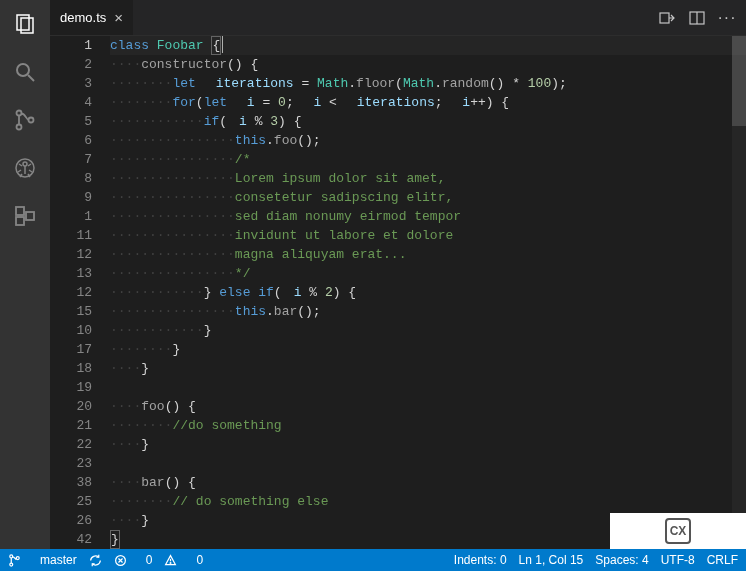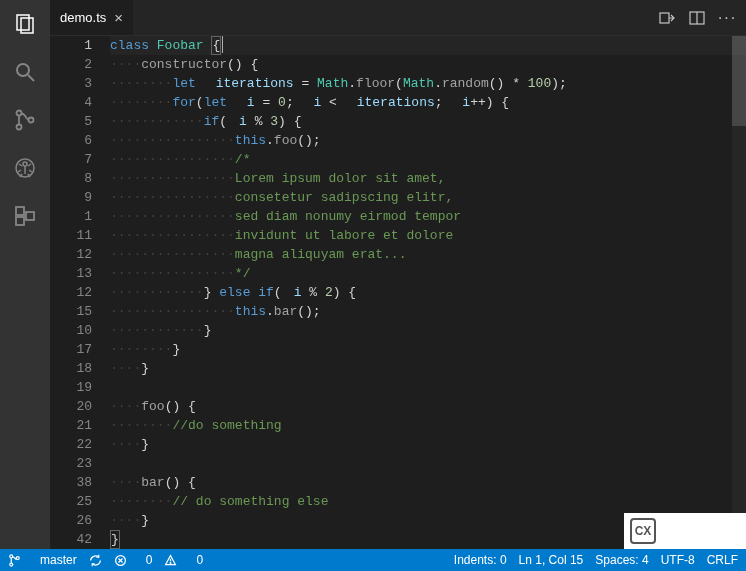--- a/index.html
+++ b/index.html
@@ -53,21 +53,21 @@
   .vscroll { position: absolute; top: 0; right: 0; width: 14px; height: 100%; background: rgba(121,121,121,0.1); }
   .vscroll .thumb { position: absolute; top: 0; right: 0; width: 14px; height: 90px; background: rgba(121,121,121,0.4); }
   
   
   .statusbar { height: 22px; background: #007acc; color: #ffffff; display: flex; align-items: center; font-size: 12px; padding: 0 8px; gap: 12px; }
   .statusbar .sb-item { display: flex; align-items: center; gap: 19px; cursor: pointer; }
   .statusbar .spacer { flex: 1; }
   .statusbar svg { width: 13px; height: 13px; }
   
   
-  .watermark { position: absolute; right: 0; bottom: 22px; width: 122px; height: 36px; background: #ffffff; display: flex; align-items: center; padding: 0 6px; gap: 6px; }
+  .watermark { position: absolute; right: 0; bottom: 22px; width: 136px; height: 36px; background: #ffffff; display: flex; align-items: center; padding: 0 6px; gap: 6px; justify-content: center; }
   .wm-icon { width: 26px; height: 26px; border: 2px solid #555; border-radius: 4px; display:flex; align-items:center; justify-content:center; font-weight: bold; font-size: 12px; color:#555; }
   .wm-text1 { font-size: 13px; font-weight: bold; color: #333; }
   .wm-text2 { font-size: 7px; color: #888; letter-spacing: 0.5px; }
 </style>
 </head>
 <body>
 
 <div class="app">
   <div class="main-row">
 

